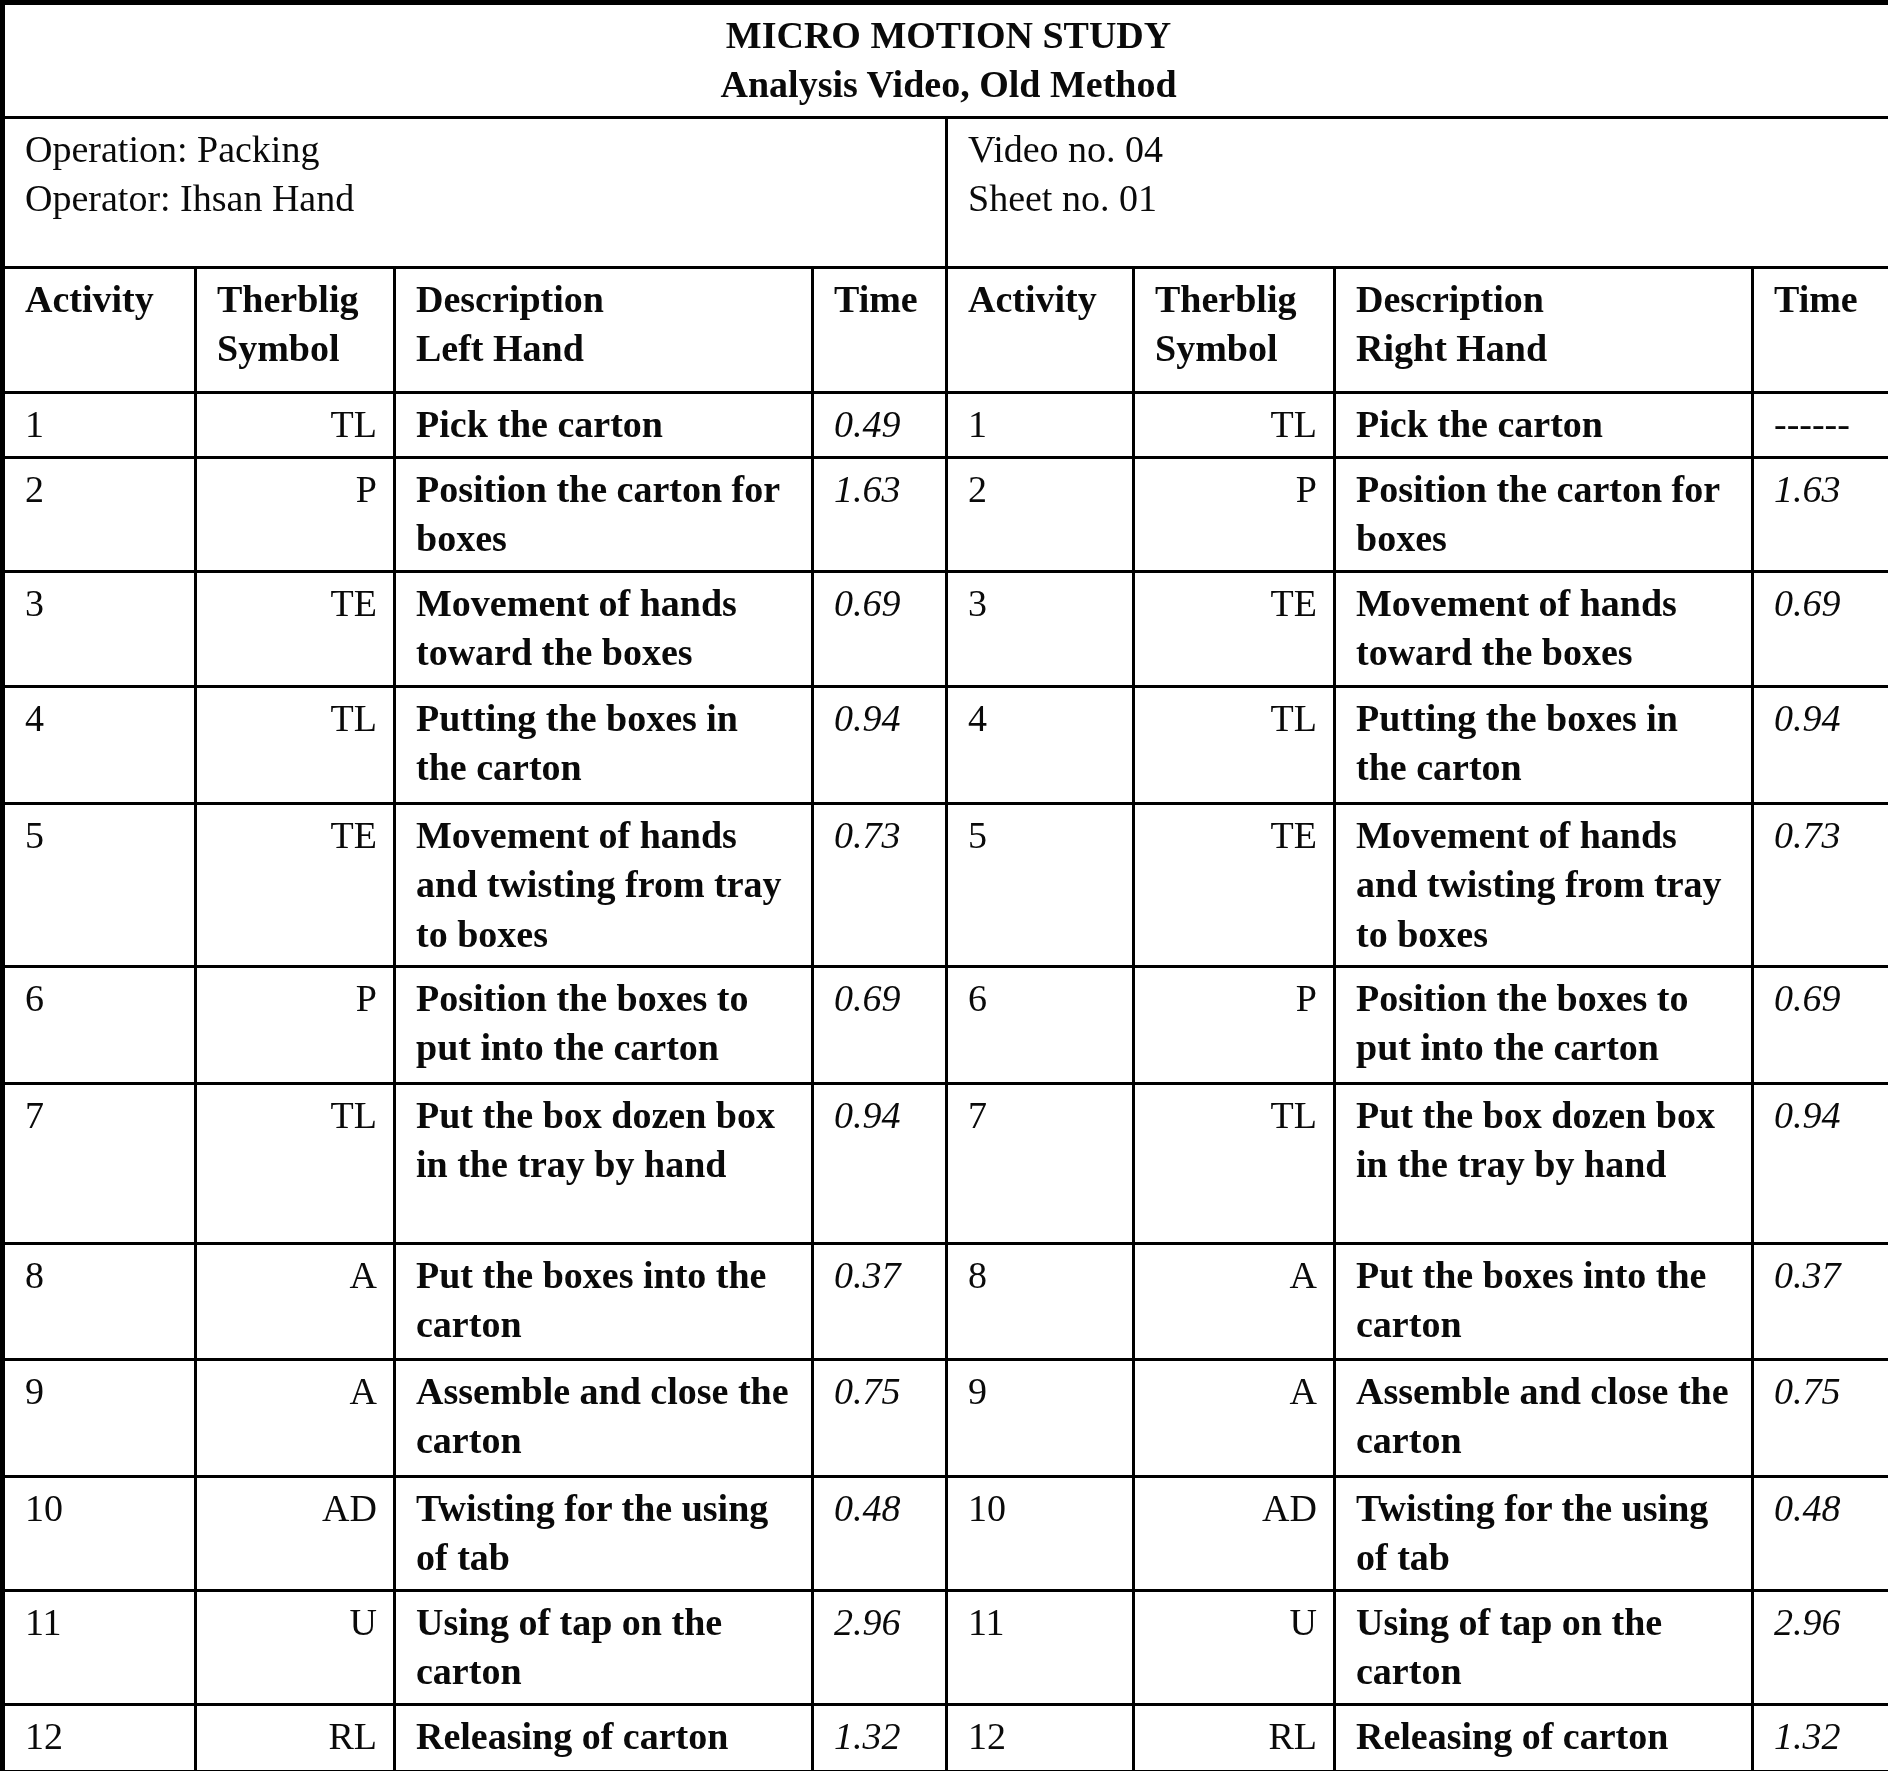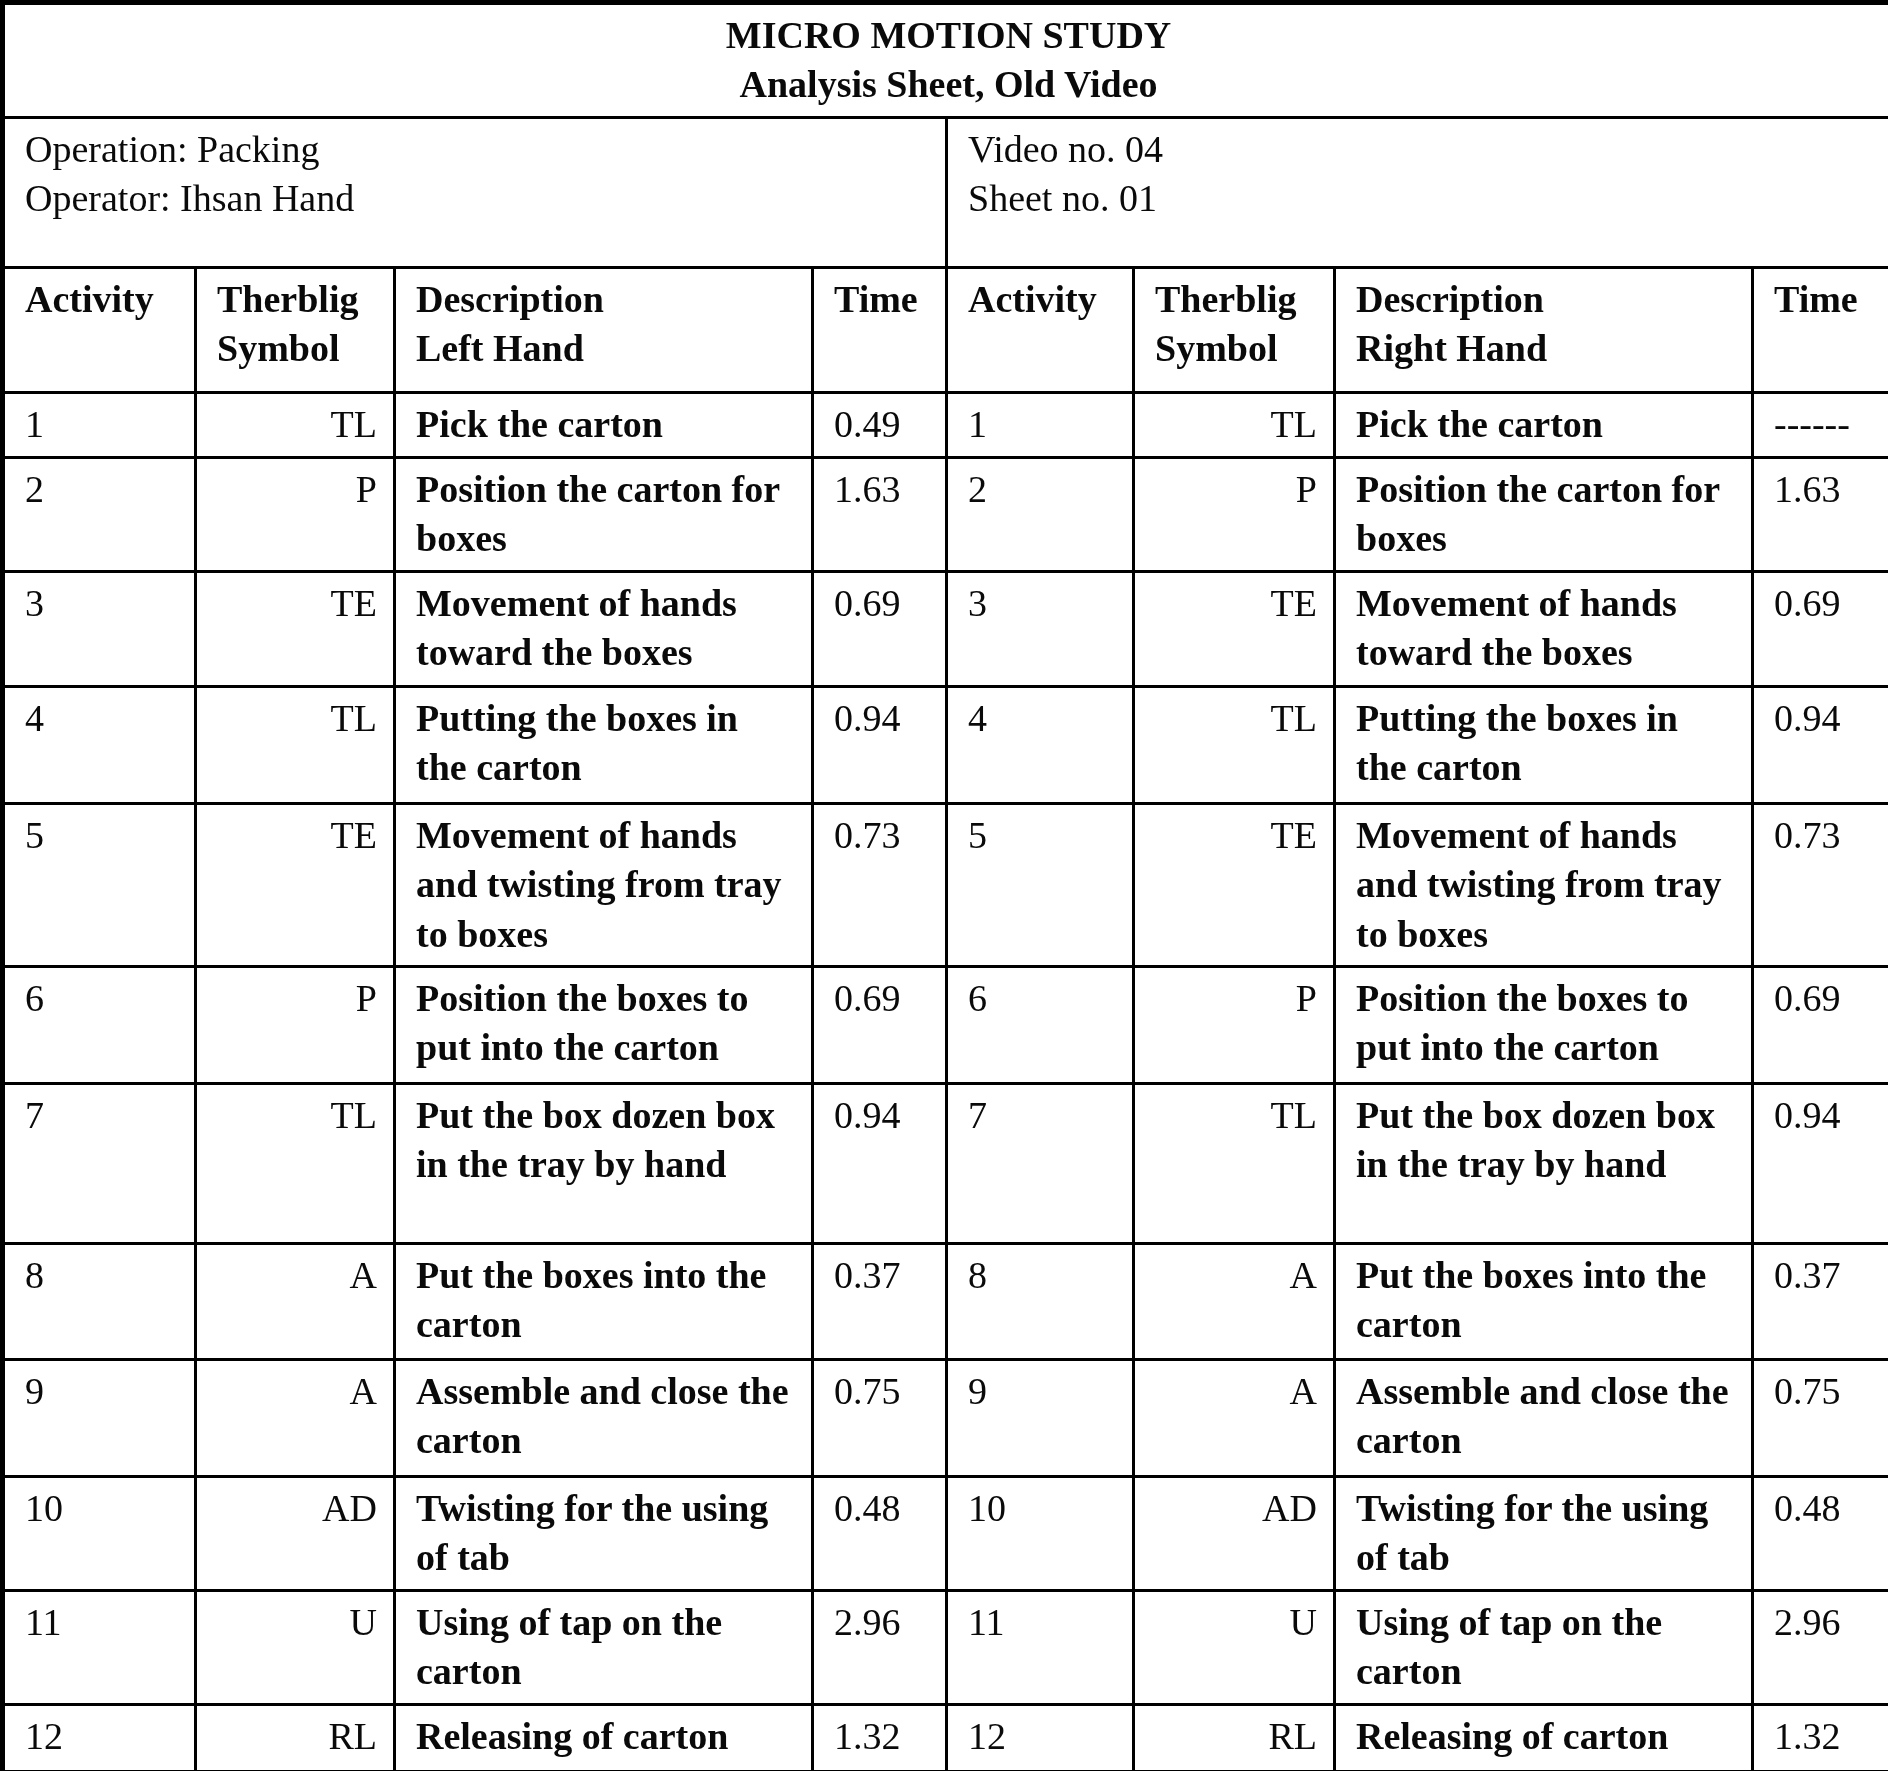--- a/index.html
+++ b/index.html
@@ -46,21 +46,21 @@
     padding-top: 16px;
     padding-left: 26px;
   }
   td.header-cell {
     font-weight: bold;
     line-height: 1.4;
     padding-top: 16px;
     white-space: pre-line;
   }
   td.num-cell   { padding-left: 24px; }
-  td.time-cell  { padding-left: 22px; }
+  td.time-cell  { padding-left: 22px; font-style: italic; }
   td.sym-cell   { padding-left: 24px; text-align: right; }
   td.desc-cell  { padding-right: 20px; font-weight: bold; }
 </style>
 </head>
 <body>
 
 <div class="sheet">
   <table class="grid">
     <colgroup>
       <col style="width:193px">
@@ -70,21 +70,21 @@
       <col style="width:187px">
         <col style="width:201px">
         <col style="width:418px">
         <col style="width:138px">
     </colgroup>
 
     <tbody>
         <tr style="height:115px">
       <td class="title-cell" colspan="8">
         <div>MICRO MOTION STUDY</div>
-        <div>Analysis Sheet, Old Video</div>
+        <div>Analysis Video, Old Method</div>
       </td>
     </tr>
 
     <tr style="height:150px">
       <td class="info-cell" colspan="4">
         <div>Operation: Packing</div>
         <div>Operator: Ihsan Hand</div>
       </td>
       <td class="info-cell" colspan="4">
         <div>Video no. 04</div>

